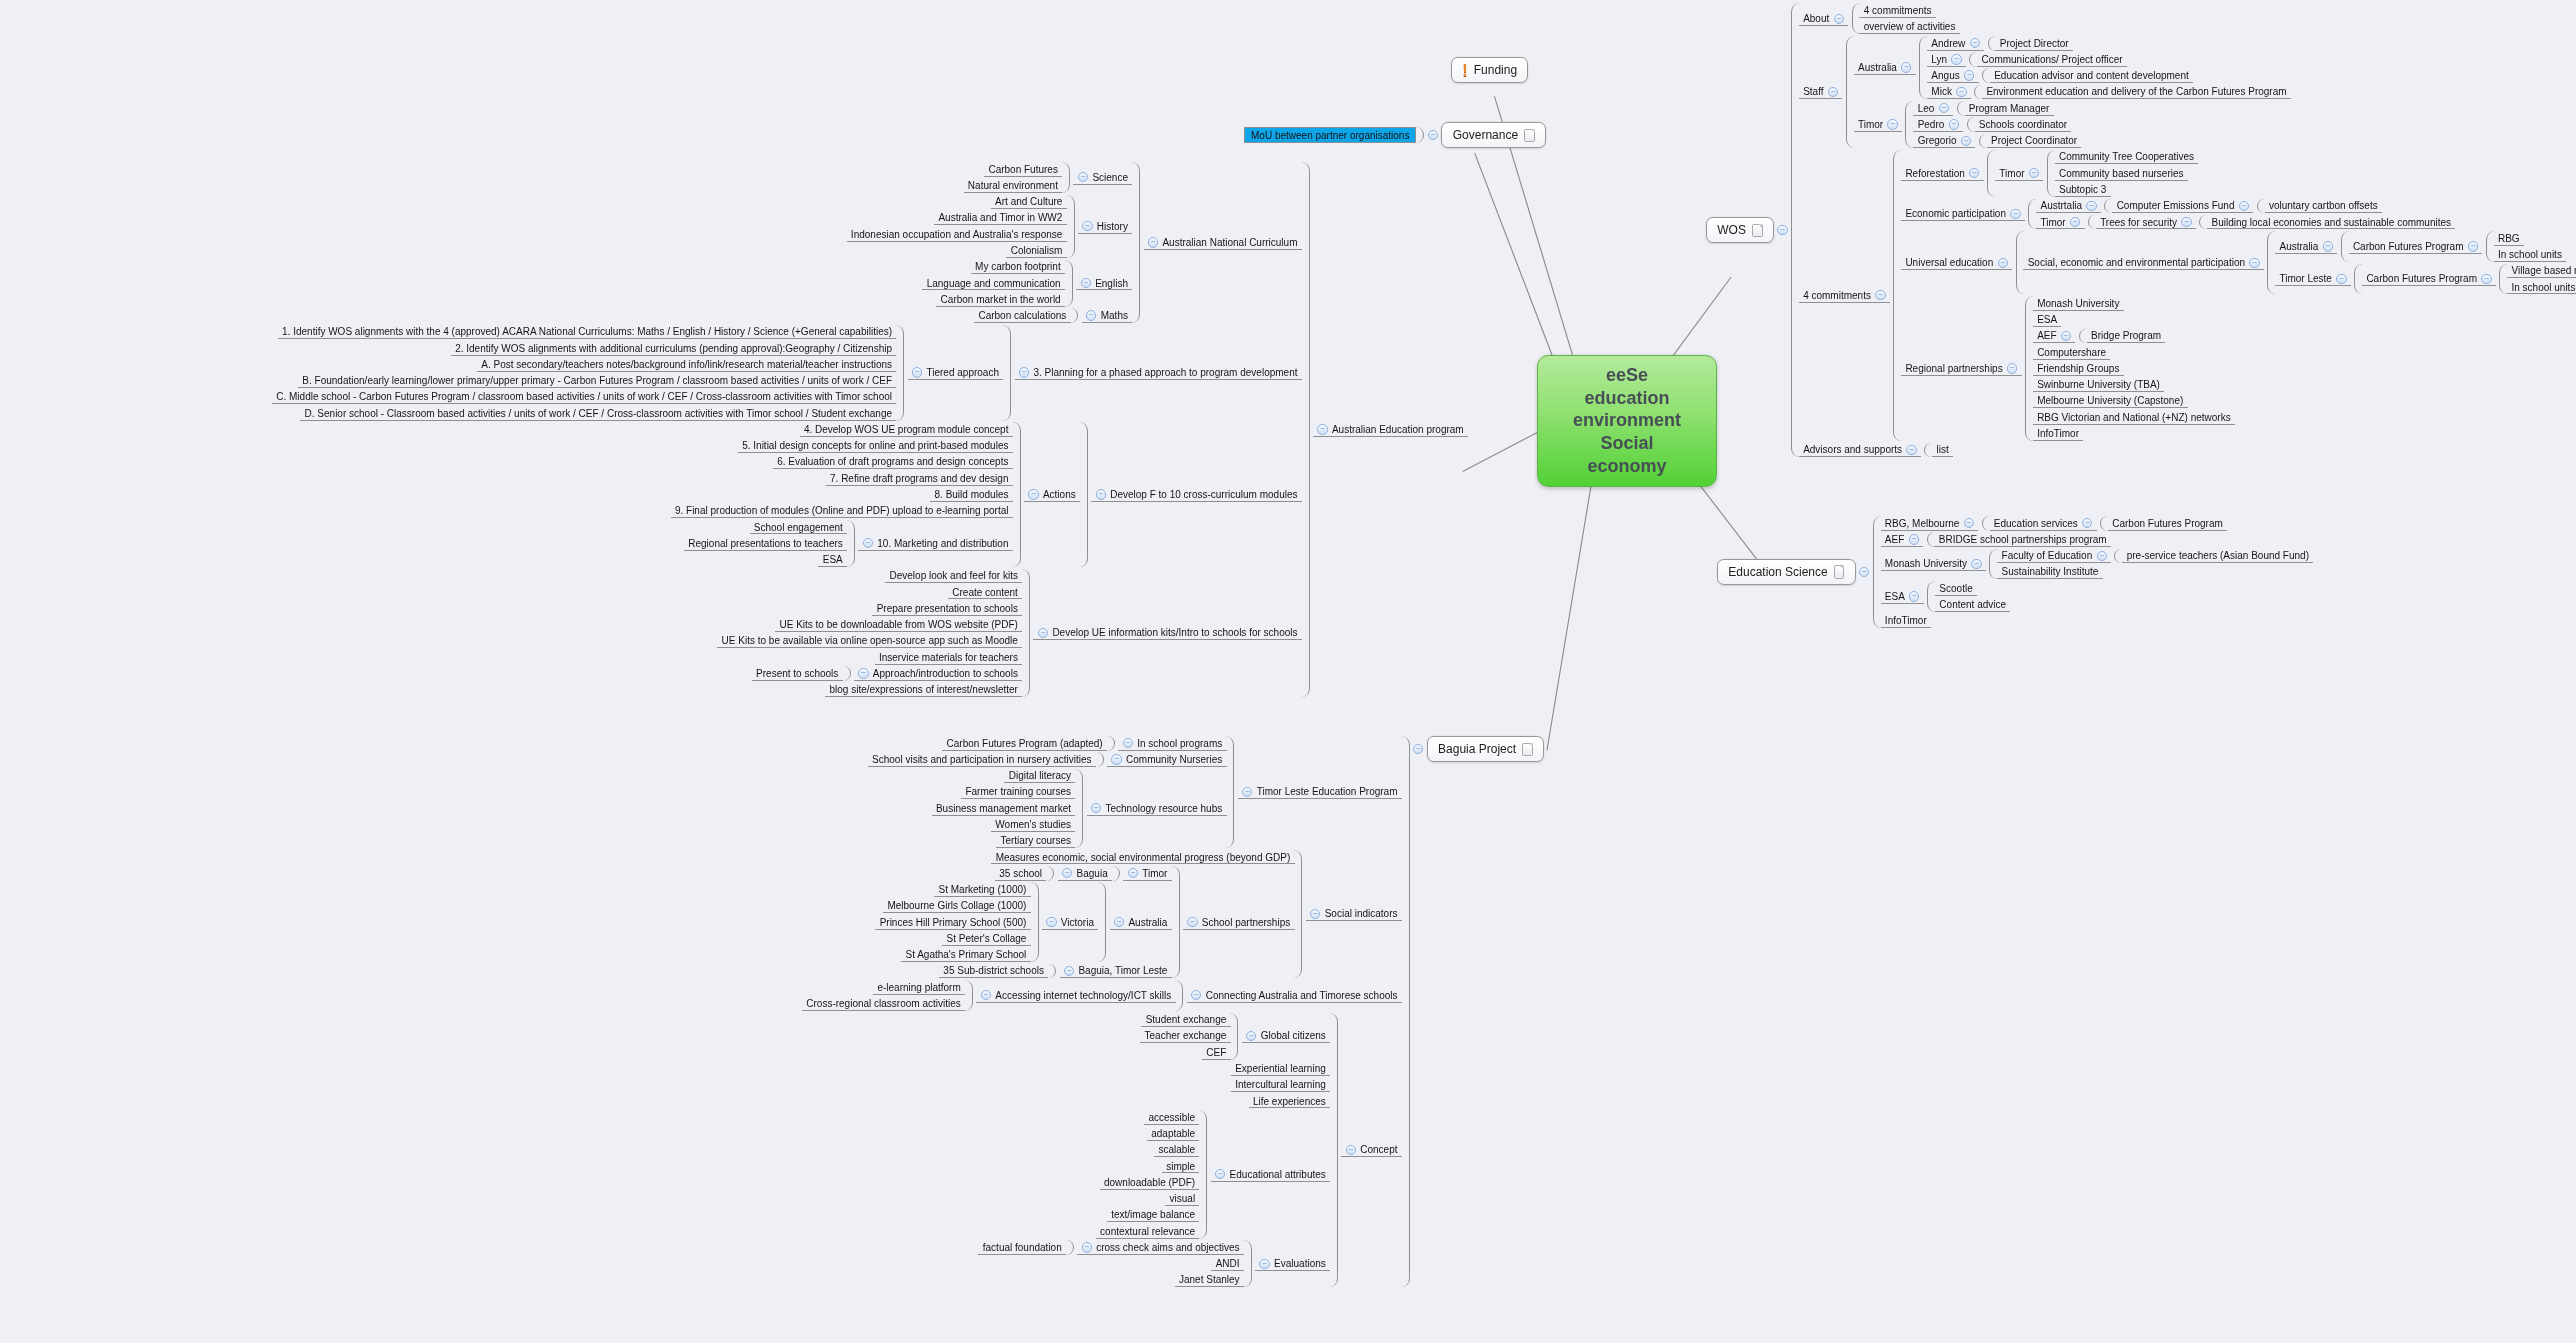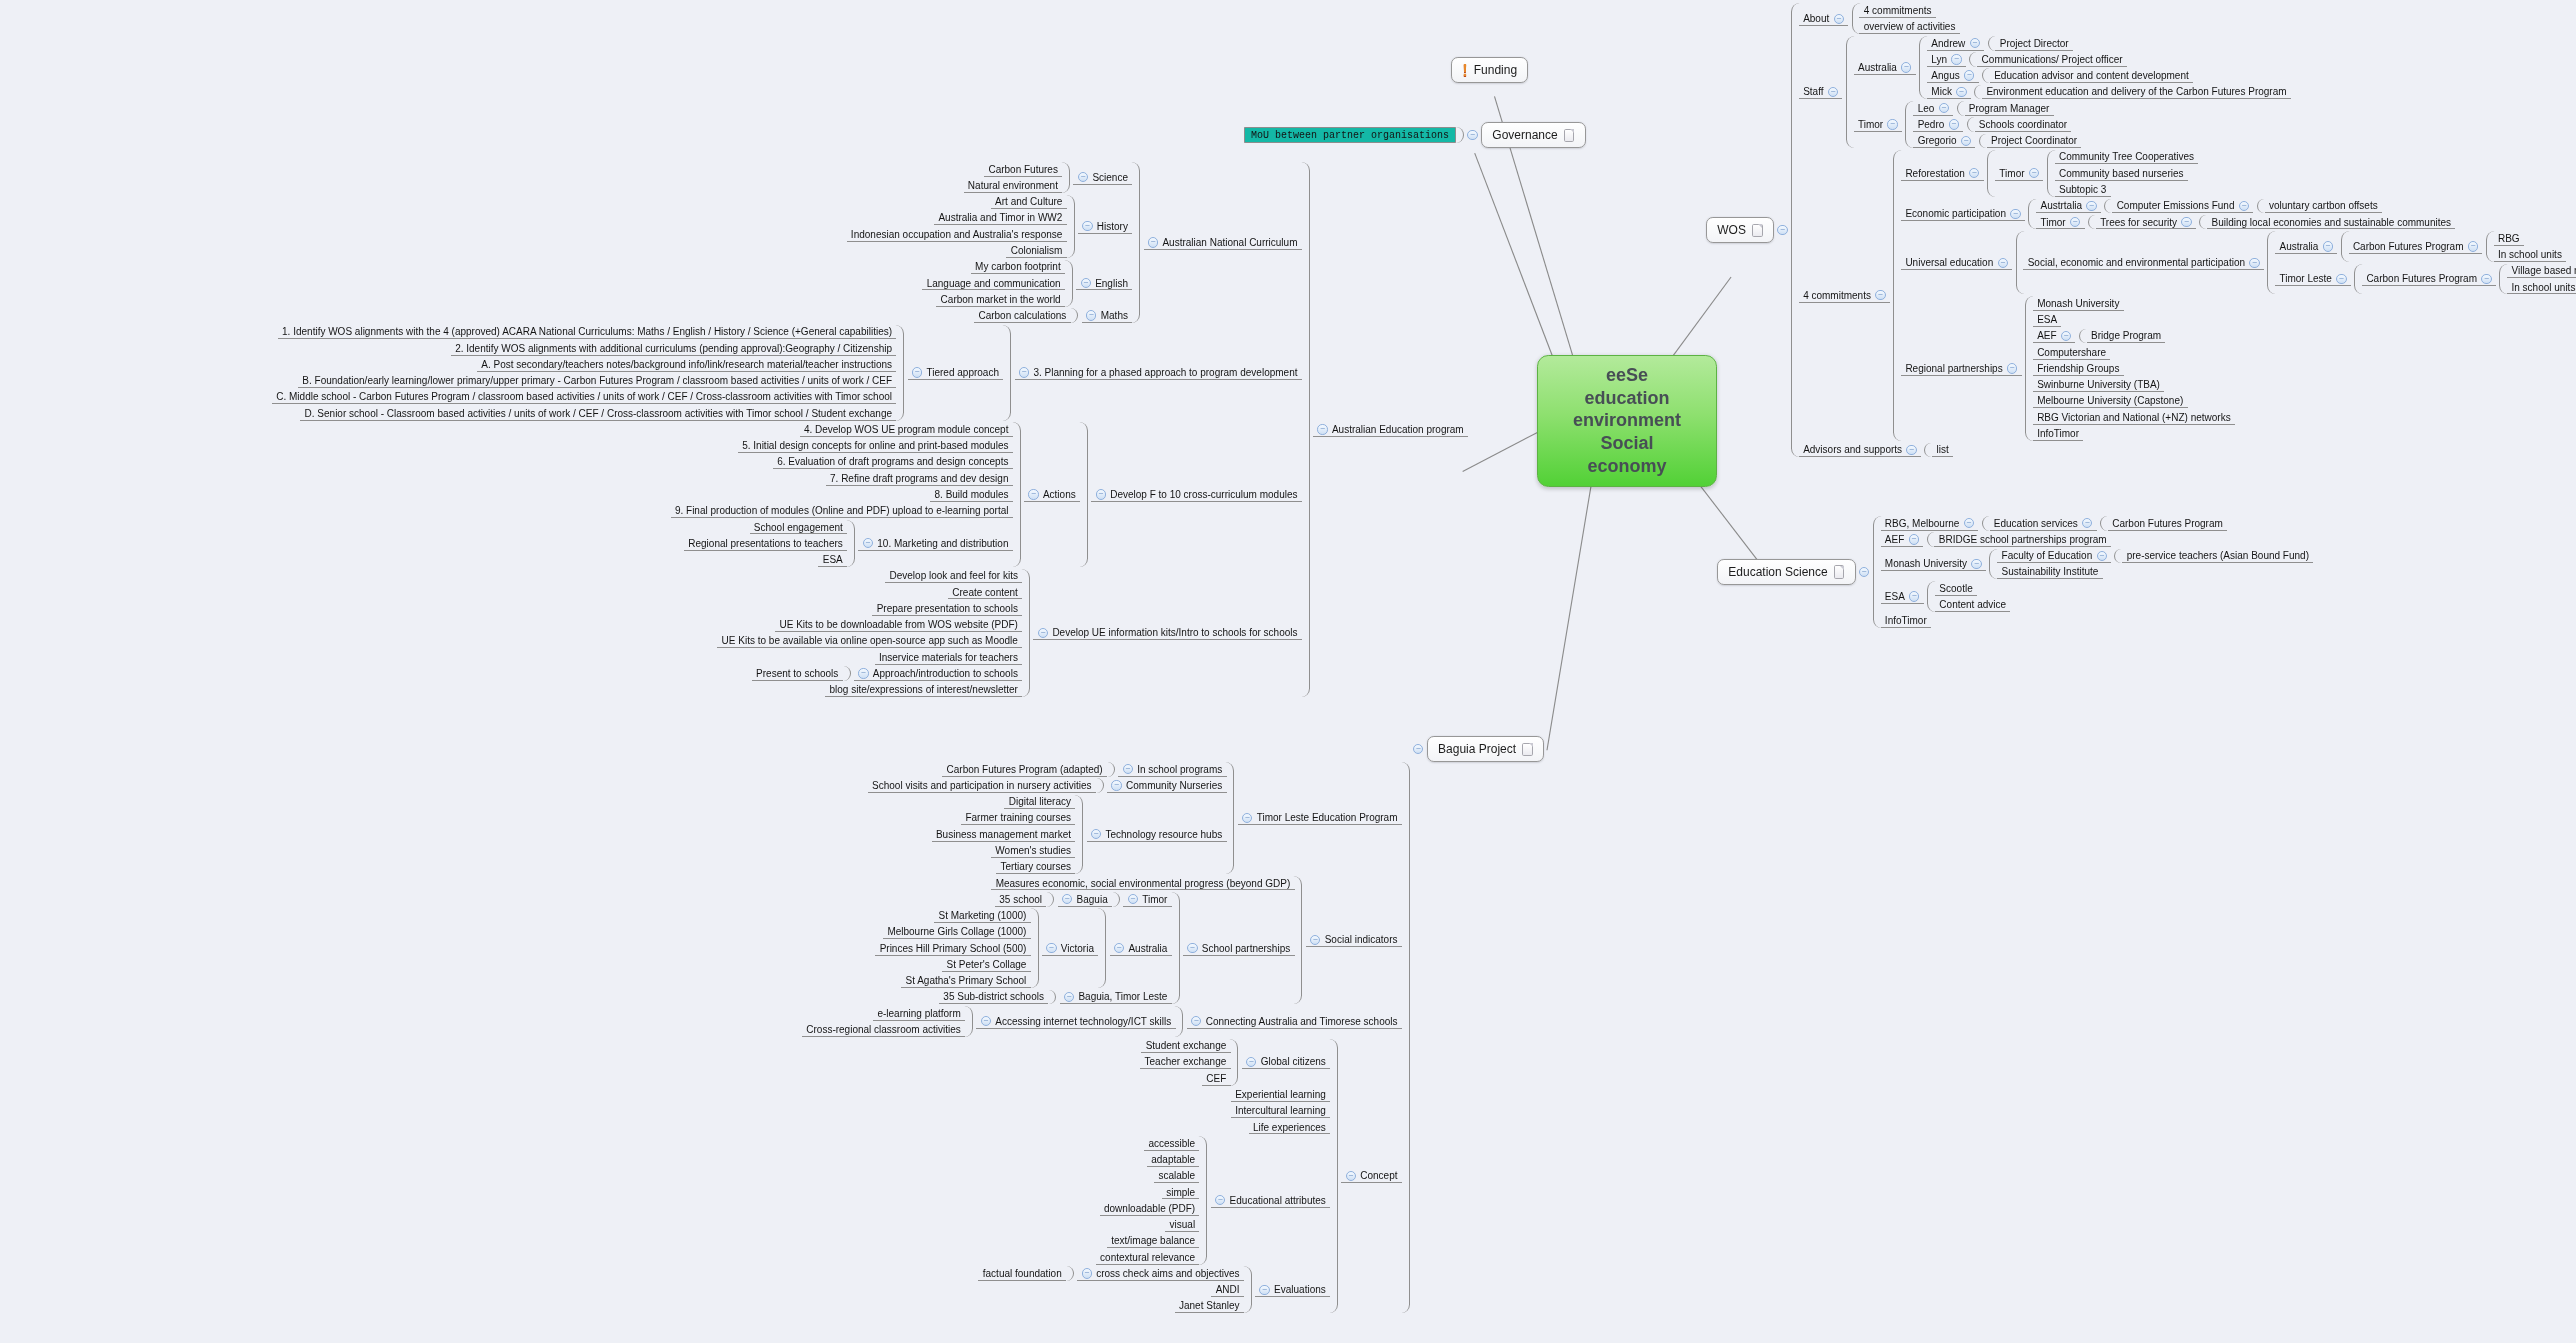--- a/index.html
+++ b/index.html
@@ -22,21 +22,21 @@
   .branch-governance{left:1244px;top:122px;}
   .branch-wos{left:1706px;top:3.4px;}
   .branch-education-partners{left:1717px;top:516px;}
   .branch-aep{right:1108px;top:162px;}
   .branch-baguia{right:1032px;top:736px;}
 
   .subtree{display:flex;align-items:center;}
   .subtree.right{flex-direction:row;justify-content:flex-start;}
   .subtree.left{flex-direction:row;justify-content:flex-end;}
   .subtree.root-top{align-items:flex-start;}
-  .root-top > .children.left{margin-top:26px;}
+  .root-top > .children.left{}
 
   .nodeside{display:flex;align-items:center;gap:3.4px;flex:0 0 auto;}
 
   .children{display:flex;flex-direction:column;align-items:stretch;row-gap:1.7px;}
   .children.right{border-left:1.2px solid var(--line);border-radius:8.6px;margin-left:3.4px;padding-left:6.9px;}
   .children.left{border-right:1.2px solid var(--line);border-radius:8.6px;margin-right:3.4px;padding-right:6.9px;}
 
   .label{white-space:nowrap;color:var(--txt);}
   .label.line{
     display:inline-flex;align-items:center;gap:4.3px;
@@ -49,21 +49,21 @@
     padding:5.2px 10.3px;
     border:1.2px solid #979797;border-radius:6.9px;
     background:linear-gradient(#ffffff,#f3f4f7);
     font-size:12px;color:#1c1c1c;
     box-shadow:0 0.9px 1.7px rgba(60,60,80,0.18);
   }
   .label.rect{
     display:inline-flex;align-items:center;
     padding:1.7px 6px;
     border:1px solid #8d8d8d;border-radius:0.9px;
-    background:#14b8a6;font-size:10px;font-family:Liberation Mono, monospace;
+    background:#0ea5e9;font-size:10px;
   }
 
   .collapser{
     flex:0 0 auto;box-sizing:border-box;
     width:10.3px;height:10.3px;border-radius:50%;
     border:0.9px solid #8fb0dd;
     background:linear-gradient(#f4f9ff,#cfe0f4);
     color:#7b9cc9;font-size:8.6px;line-height:7.7px;text-align:center;
     display:inline-block;
   }

